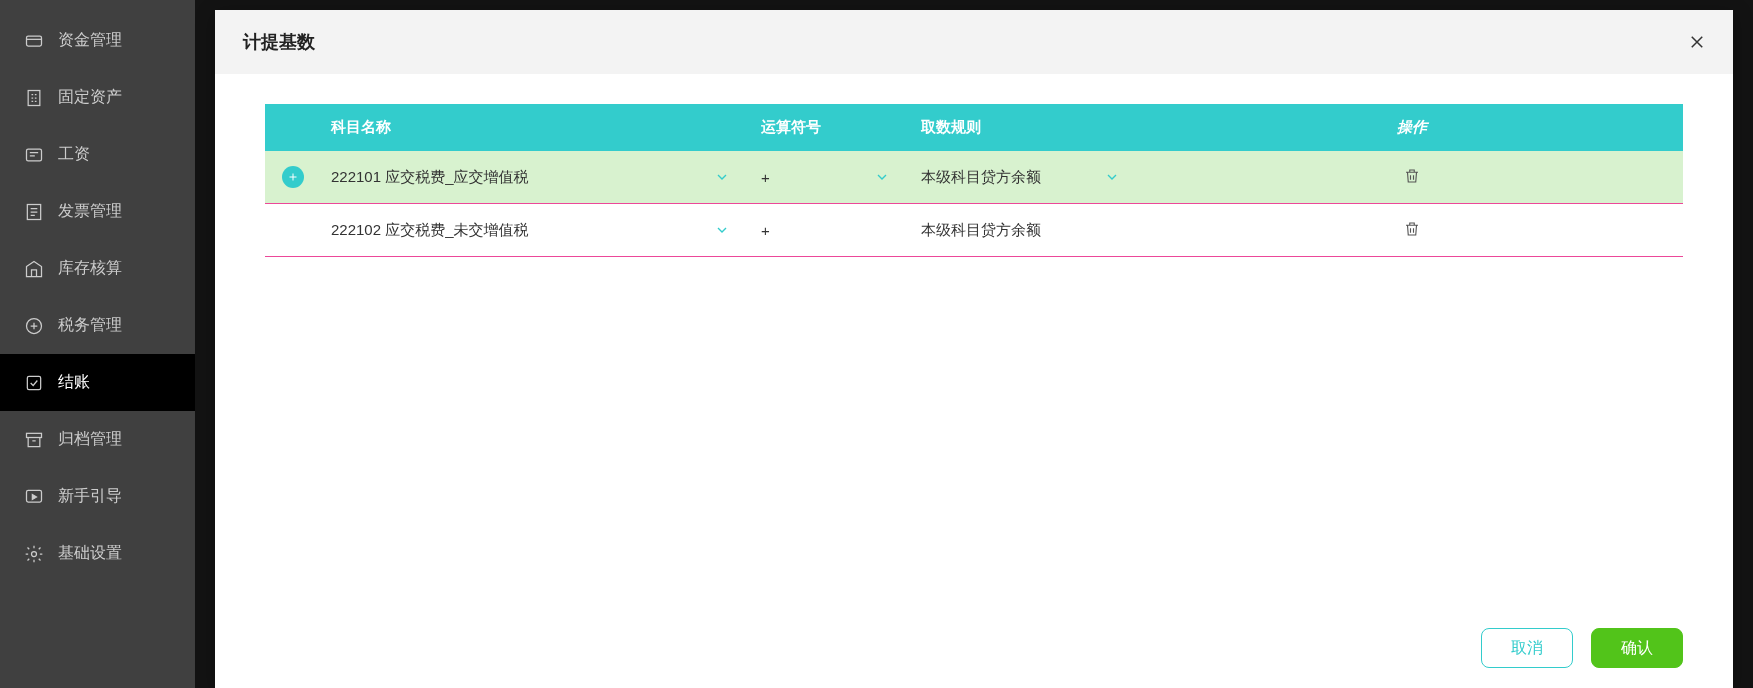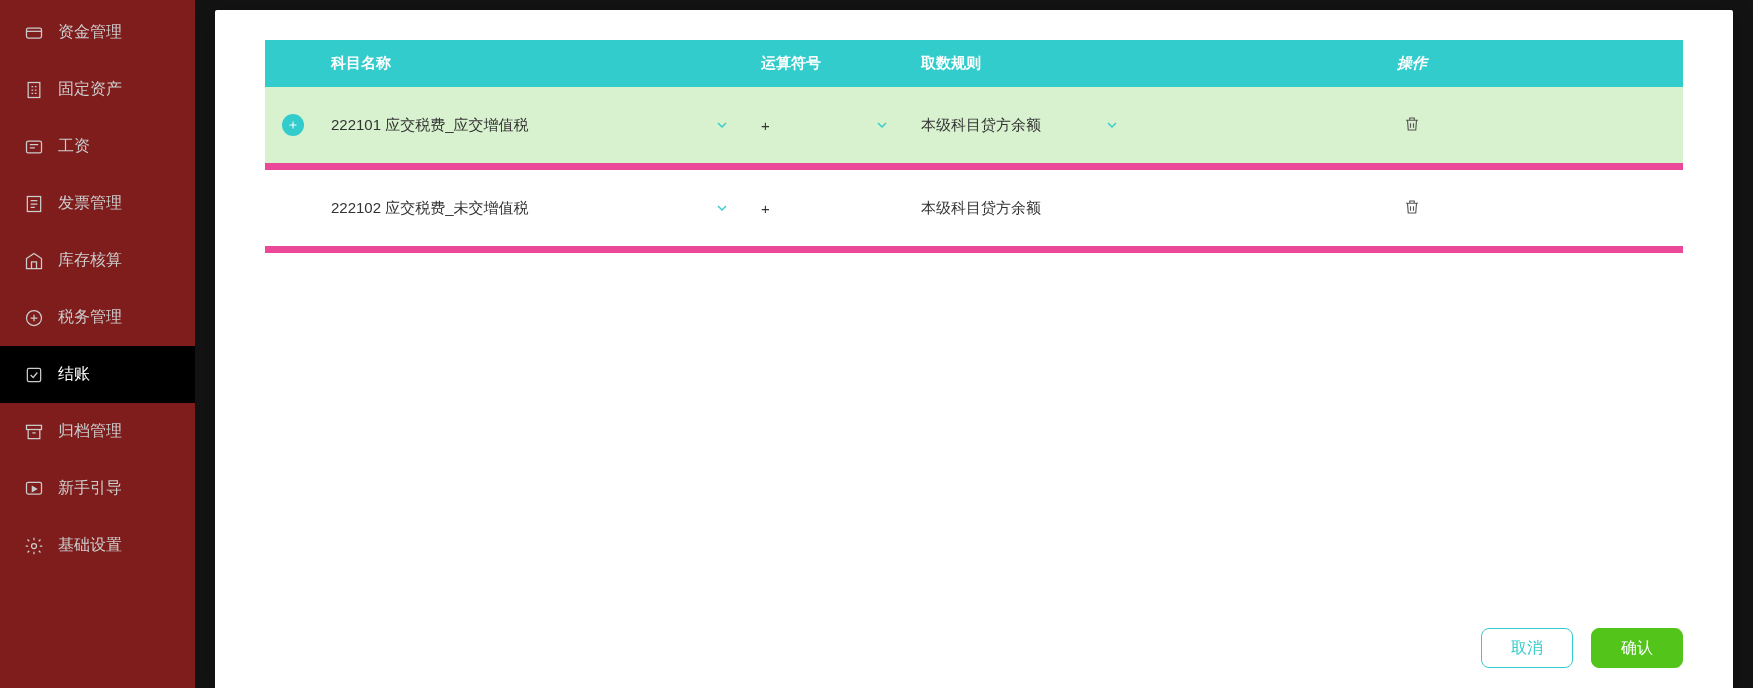--- a/index.html
+++ b/index.html
@@ -2,21 +2,21 @@
 <html><head>
 <meta charset="utf-8">
 <style>
   * { box-sizing: border-box; margin: 0; padding: 0; }
   html, body { width: 100%; height: 100%; font-family: "Microsoft YaHei", Arial, sans-serif; background: #000; }
   body { position: relative; overflow: hidden; }
 
   
   .sidebar {
     position: absolute; left: 0; top: 0; width: 195px; height: 100%;
-    background: #7f1d1d; color: #ddd; padding-top: 4px;
+    background: #404040; color: #ddd; padding-top: 12px;
   }
   .side-item {
     display: flex; align-items: center; gap: 14px;
     padding: 18px 24px; font-size: 16px; color: #ccc; cursor: pointer;
   }
   .side-item.active { background: #000; color: #fff; }
   .side-icon { width: 20px; height: 20px; display: inline-flex; align-items: center; justify-content: center; }
   .side-icon svg { width: 20px; height: 20px; stroke: #ccc; fill: none; stroke-width: 1.5; }
 
   
@@ -52,21 +52,21 @@
   }
 
   
   .tbl { width: 100%; border-collapse: collapse; border-radius: 25px; }
   .tbl thead th {
     background: #33cccc; color: #fff; font-weight: bold; font-size: 15px;
     padding: 14px 10px; text-align: left;
   }
   .tbl thead th.center { text-align: center; }
   .tbl tbody td {
-    padding: 26px 10px; border-bottom: 7px solid #ec4899; font-size: 15px; color: #333;
+    padding: 14px 10px; border-bottom: 1px solid #ec4899; font-size: 15px; color: #333;
     vertical-align: middle;
   }
   .tbl tbody tr.highlight td { background: #d8f2cf; }
   .tbl tbody td.center { text-align: center; }
 
   .col-add { width: 56px; text-align: center; }
   .col-subject { width: 430px; }
   .col-op { width: 160px; }
   .col-rule { width: 230px; }
   .col-action { width: auto; text-align: center; font-style: italic; }
@@ -202,20 +202,28 @@
         </svg>
     </span>
     <span>基础设置</span>
   </div>
 </div>
 
 <div class="main-dim"></div>
 
 <div class="modal-backdrop"></div>
 <div class="modal">
+  <div class="modal-header">
+    <div class="modal-title">计提基数</div>
+    <div class="modal-close">
+      <svg viewBox="0 0 24 24">
+          <path d="M5 5l14 14M19 5L5 19"></path>
+        </svg>
+    </div>
+  </div>
 
   <div class="modal-body">
     <table class="tbl">
       <thead>
         <tr>
           <th class="col-add"></th>
           <th class="col-subject">科目名称</th>
           <th class="col-op">运算符号</th>
           <th class="col-rule">取数规则</th>
           <th class="col-action center">操作</th>

